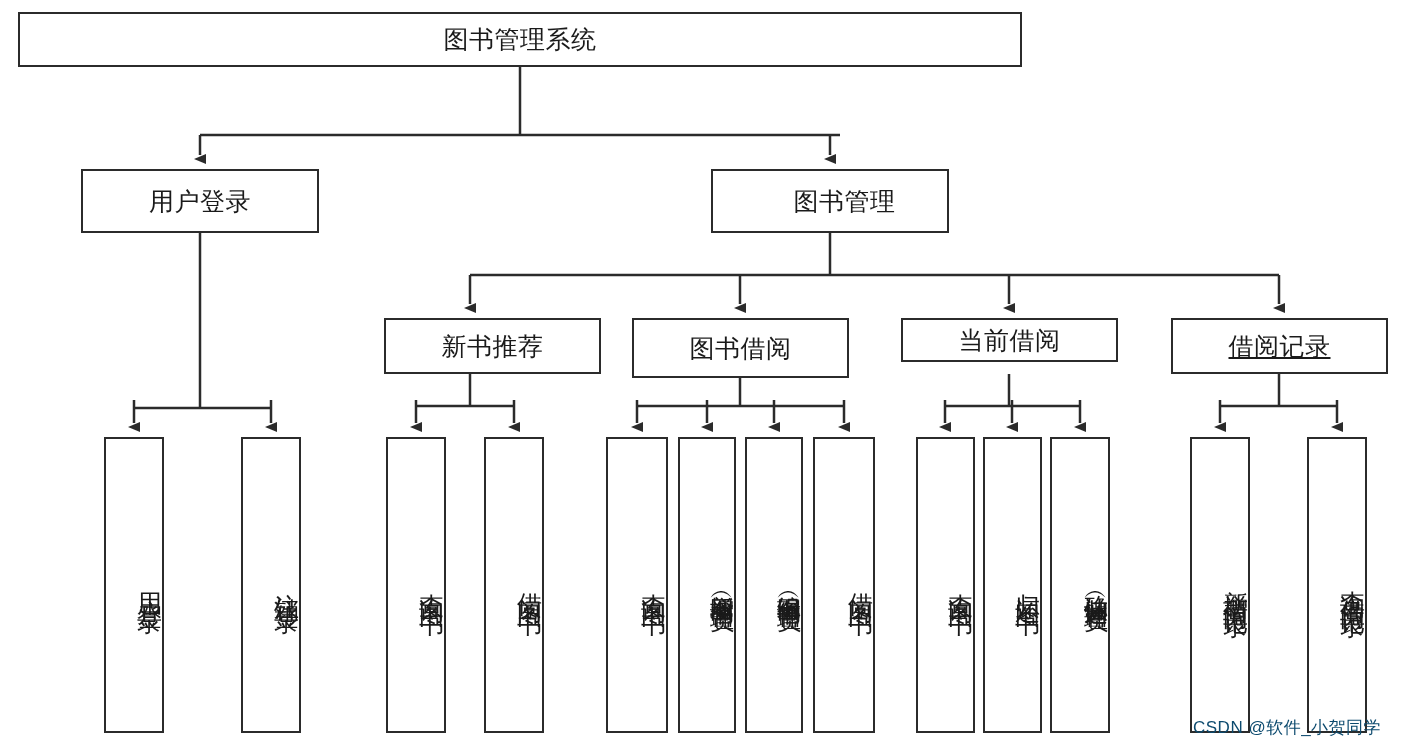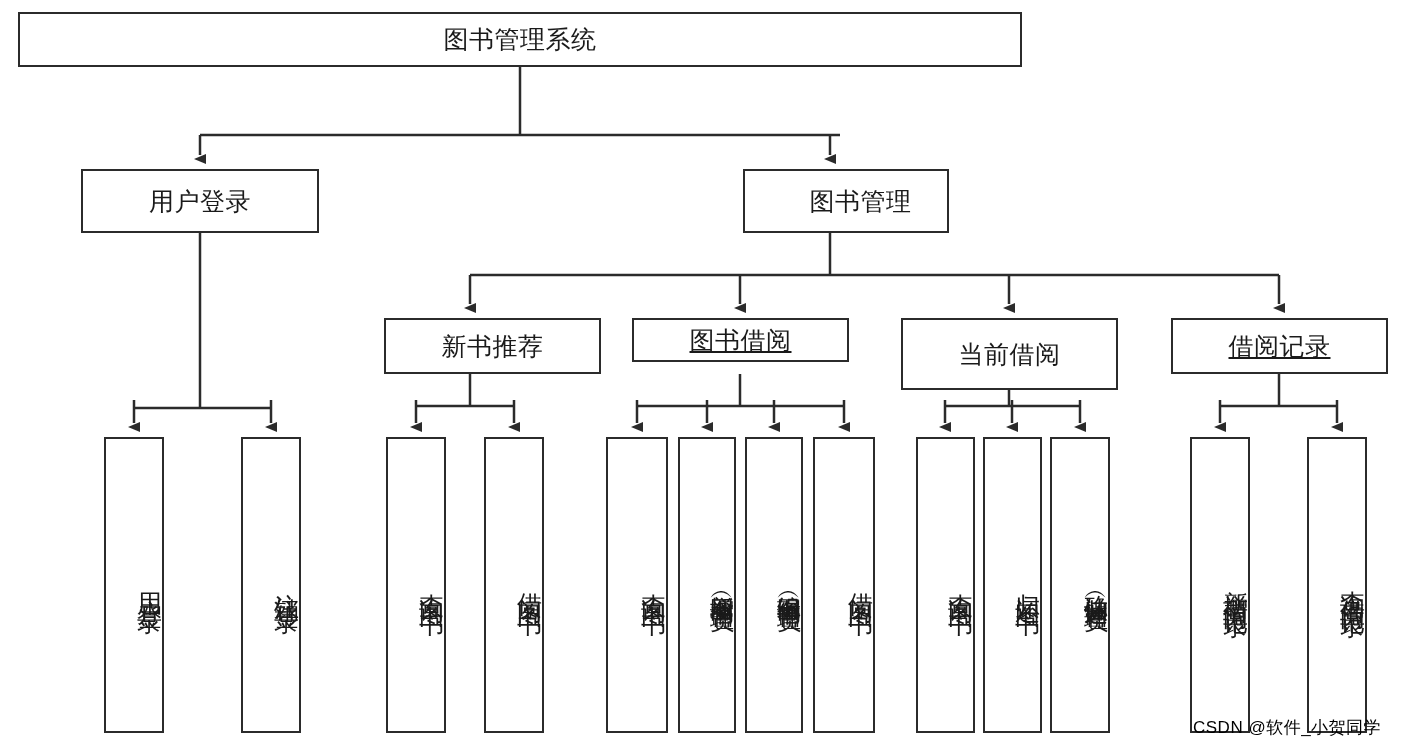--- a/index.html
+++ b/index.html
@@ -55,21 +55,21 @@
   }
   .node-v .vtext {
     writing-mode: vertical-rl;
     text-orientation: upright;
     display: block;
     white-space: nowrap;
   }
   .watermark {
     position: absolute;
     font-size: 17px;
-    color: #000000;
+    color: #0c4a6e;
     white-space: nowrap;
     letter-spacing: 0.5px;
   }
 </style>
 </head>
 <body>
 
 <div id="canvas">
 
   <svg id="edges" viewBox="0 0 1405 747" xmlns="http://www.w3.org/2000/svg">
@@ -118,25 +118,25 @@
       <path d="M1279,374 L1279,406"></path>
       <path d="M1220,406 L1337,406"></path>
       <path d="M1220,400 L1220,423" marker-end="url(#arrow)"></path>
       <path d="M1337,400 L1337,423" marker-end="url(#arrow)"></path>
     </g>
   </svg>
 
   <div class="node node-h node-root" id="n-root" style="left: 18px; top: 12px; width: 1004px; height: 55px;">图书管理系统</div>
 
   <div class="node node-h" id="n-l2-0" style="left: 81px; top: 169px; width: 238px; height: 64px;">用户登录</div>
-  <div class="node node-h" id="n-l2-1" style="left: 743px; top: 169px; width: 206px; height: 64px; padding-left: 29px;">图书管理</div>
+  <div class="node node-h" id="n-l2-1" style="left: 711px; top: 169px; width: 238px; height: 64px; padding-left: 29px;">图书管理</div>
 
   <div class="node node-h" id="n-l3-0" style="left: 362px; top: 318px; width: 217px; height: 56px; margin-left: 22px;">新书推荐</div>
-  <div class="node node-h" id="n-l3-1" style="left: 632px; top: 318px; width: 217px; height: 44px; text-decoration: underline;">图书借阅</div>
-  <div class="node node-h" id="n-l3-2" style="left: 901px; top: 318px; width: 217px; height: 72px;">当前借阅</div>
+  <div class="node node-h" id="n-l3-1" style="left: 632px; top: 318px; width: 217px; height: 60px;">图书借阅</div>
+  <div class="node node-h" id="n-l3-2" style="left: 901px; top: 318px; width: 217px; height: 44px;">当前借阅</div>
   <div class="node node-h" id="n-l3-3" style="left: 1171px; top: 318px; width: 217px; height: 56px; text-decoration: underline;">借阅记录</div>
 
   <div class="node node-v" id="n-lf-0" style="left: 104px; top: 437px; width: 60px; height: 296px;">
       <span class="vtext">用户登录</span>
     </div>
   <div class="node node-v" id="n-lf-1" style="left: 241px; top: 437px; width: 60px; height: 296px;">
       <span class="vtext">注销登录</span>
     </div>
   <div class="node node-v" id="n-lf-2" style="left: 386px; top: 437px; width: 60px; height: 296px;">
       <span class="vtext">查询图书</span>

